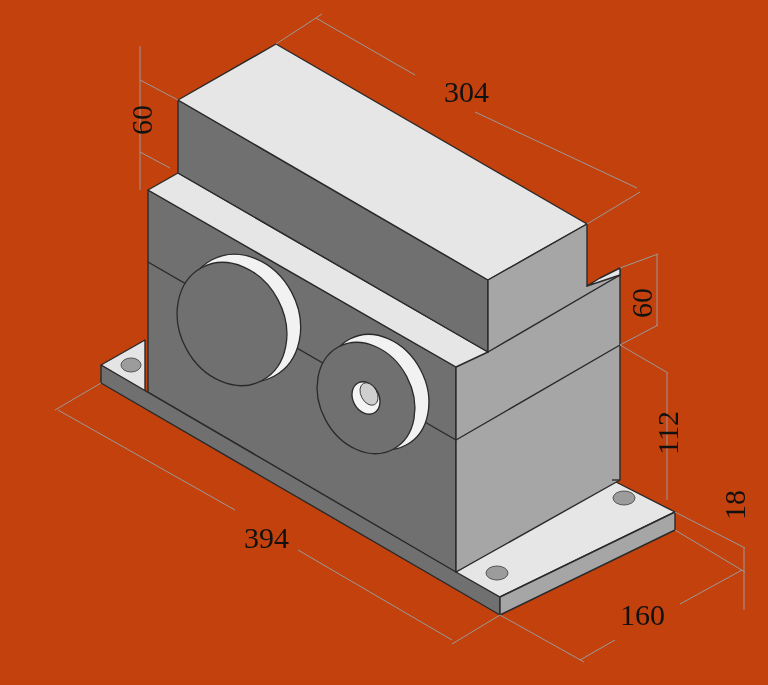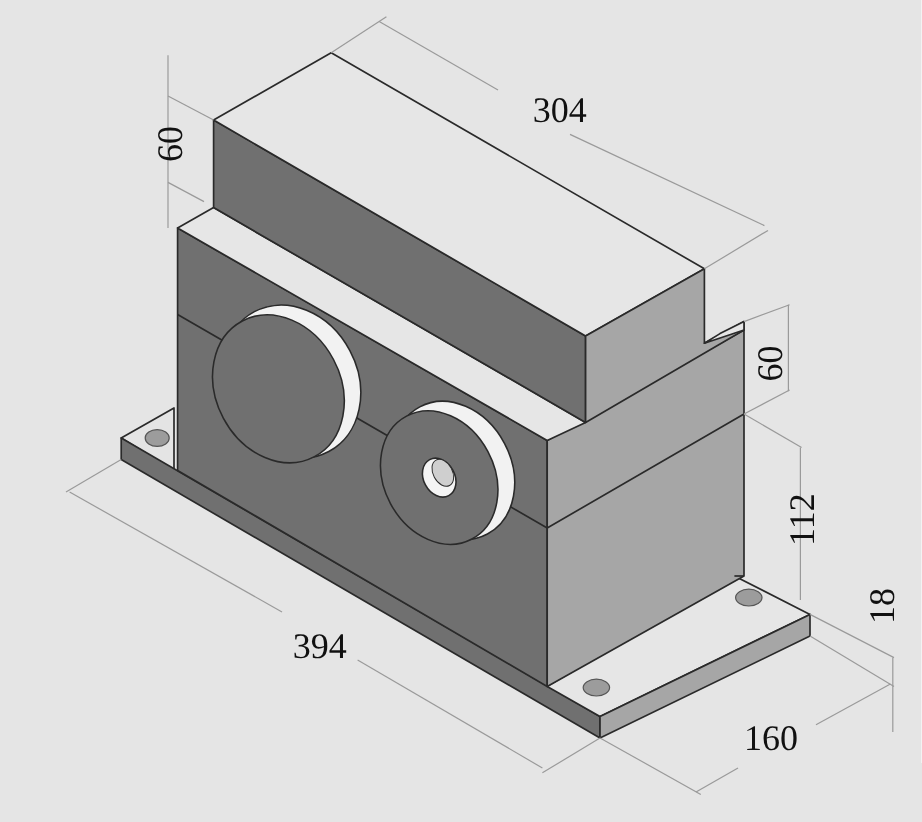--- a/index.html
+++ b/index.html
@@ -1,16 +1,16 @@
 <!DOCTYPE html>
 <html><head>
 <meta charset="utf-8">
 <style>
   html,body{margin:0;padding:0;background:#ffffff;}
-  #canvas{position:relative;width:768px;height:685px;overflow:hidden;background:#e5e5e5;}
+  #canvas{position:relative;width:768px;height:685px;overflow:hidden;background:#c2410c;}
   svg{position:absolute;left:0;top:0;}
   .dimtext{font-family:"Liberation Serif","DejaVu Serif",serif;font-size:30px;fill:#111;}
 </style>
 </head>
 <body>
 
 <div id="canvas">
 <svg width="768" height="685" viewBox="0 0 768 685">
   <g stroke="#2a2a2a" stroke-width="1.4" stroke-linejoin="round">
 

